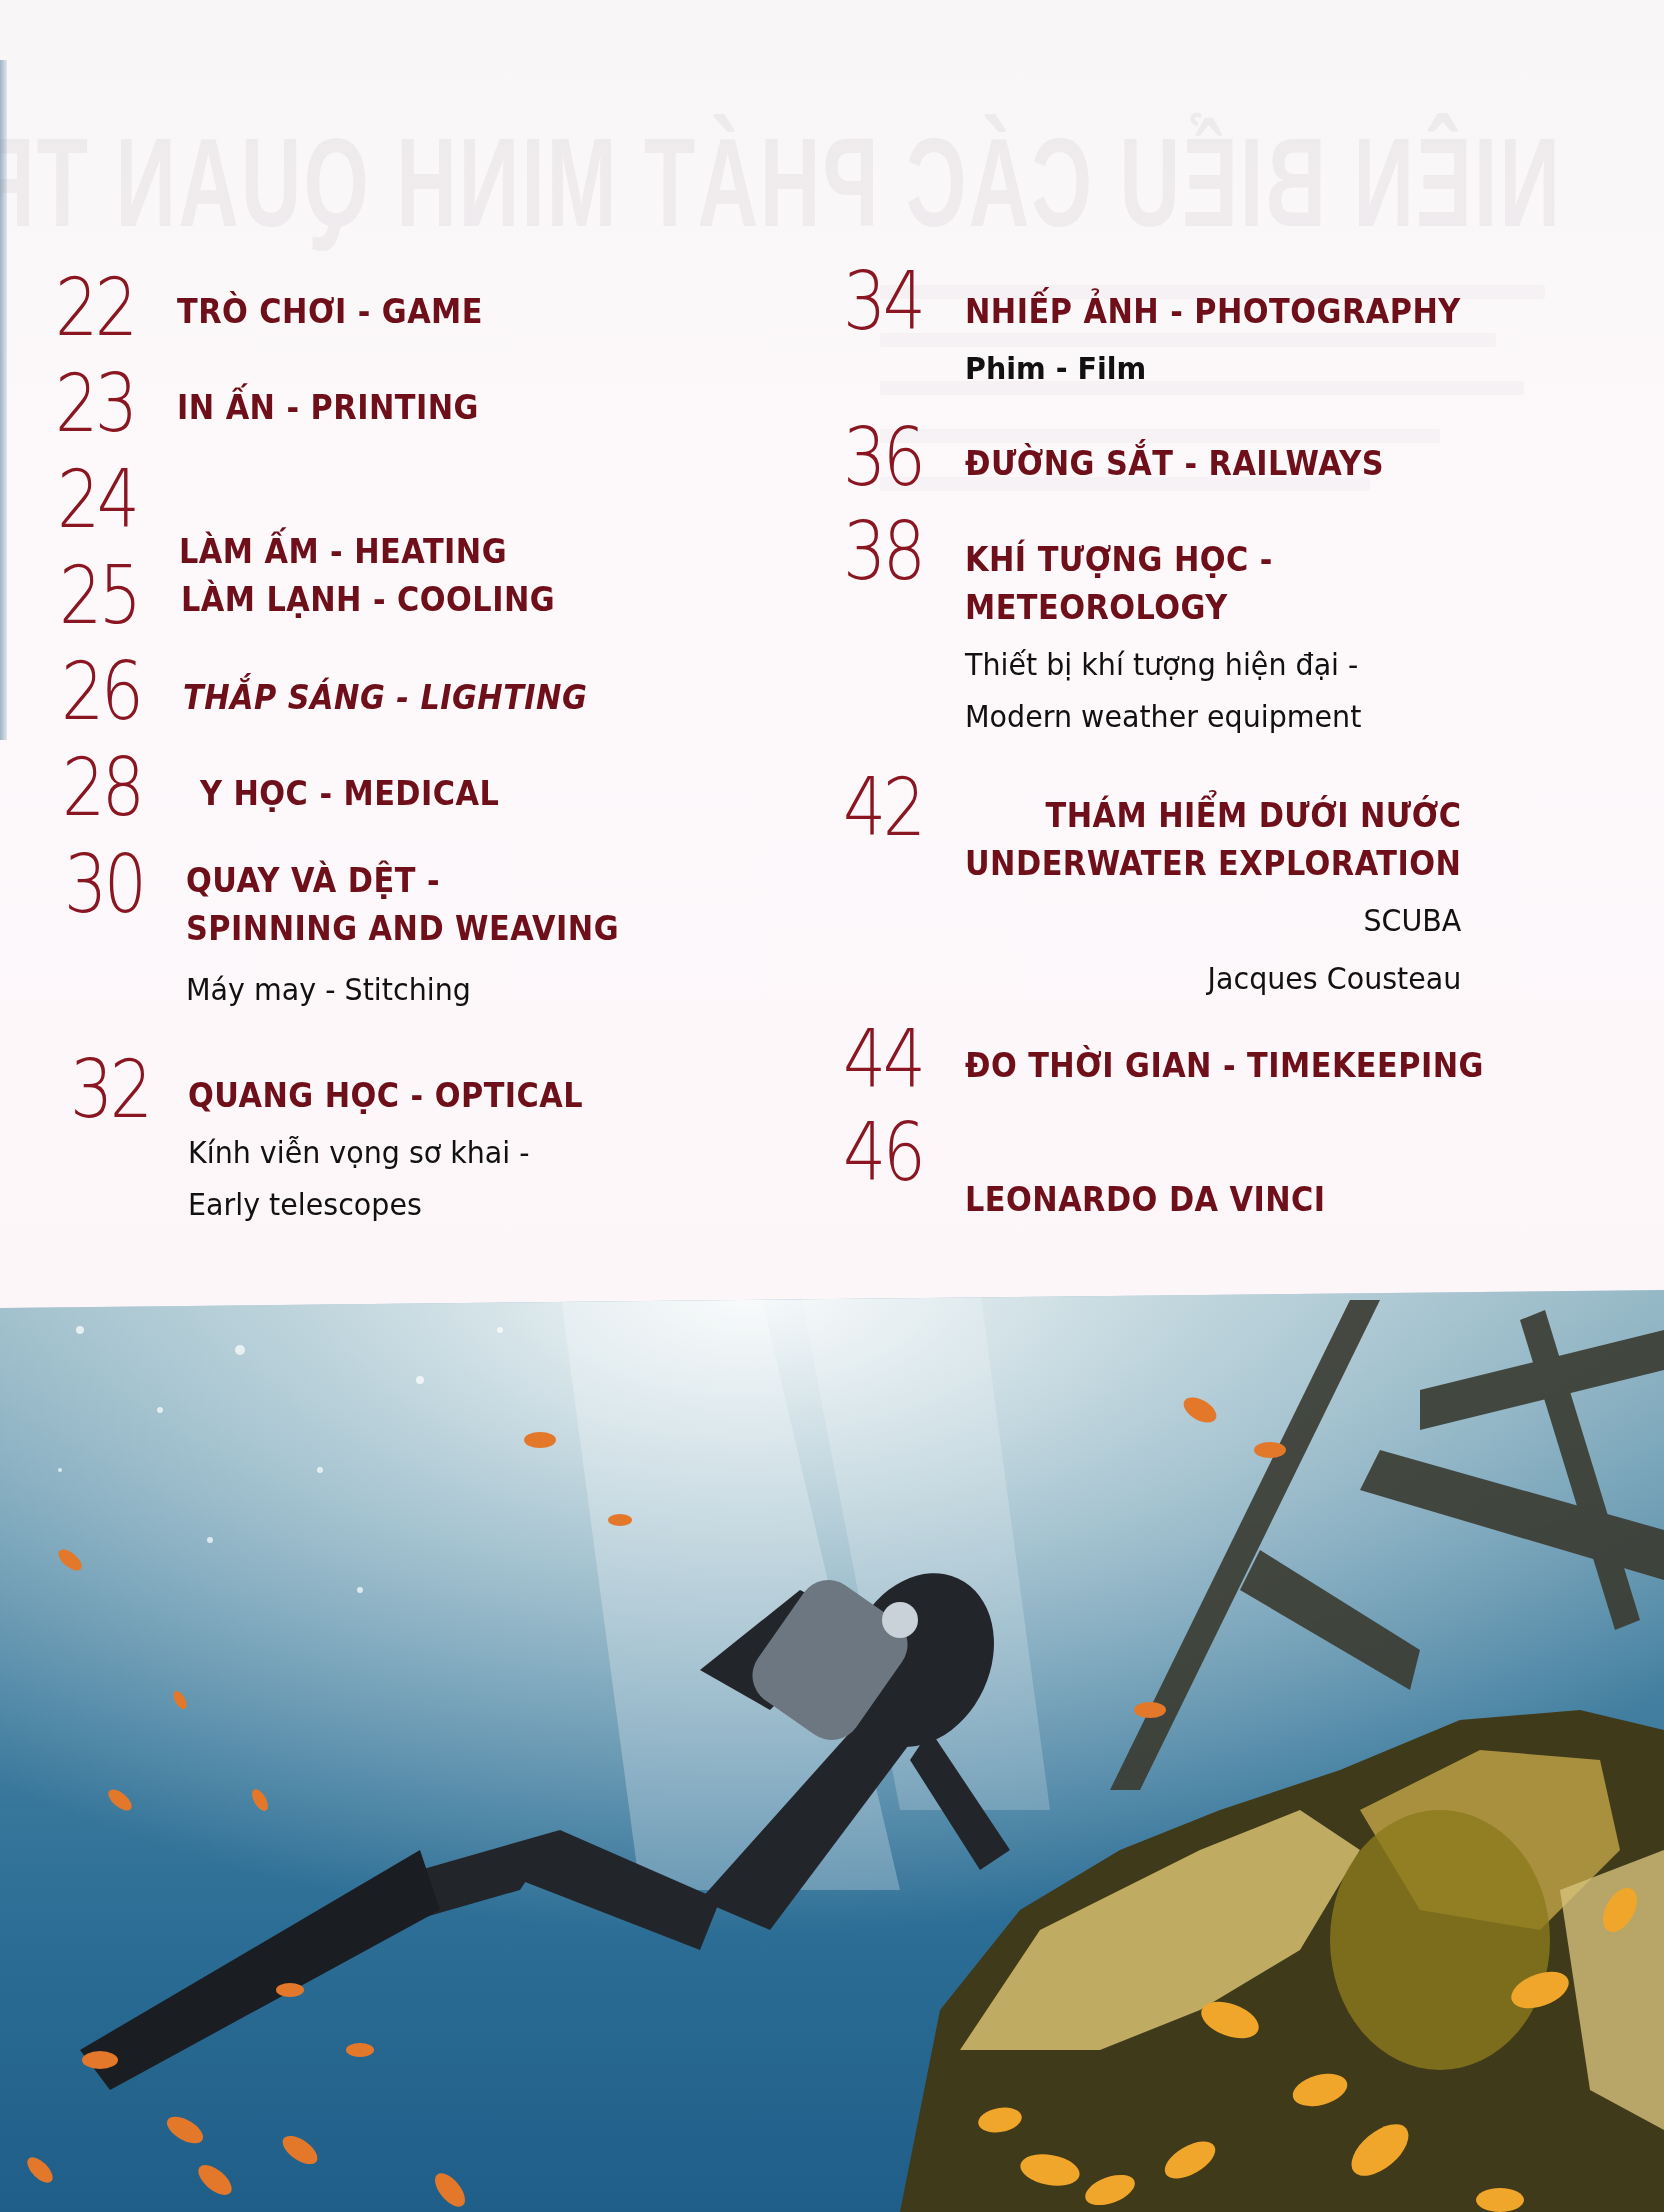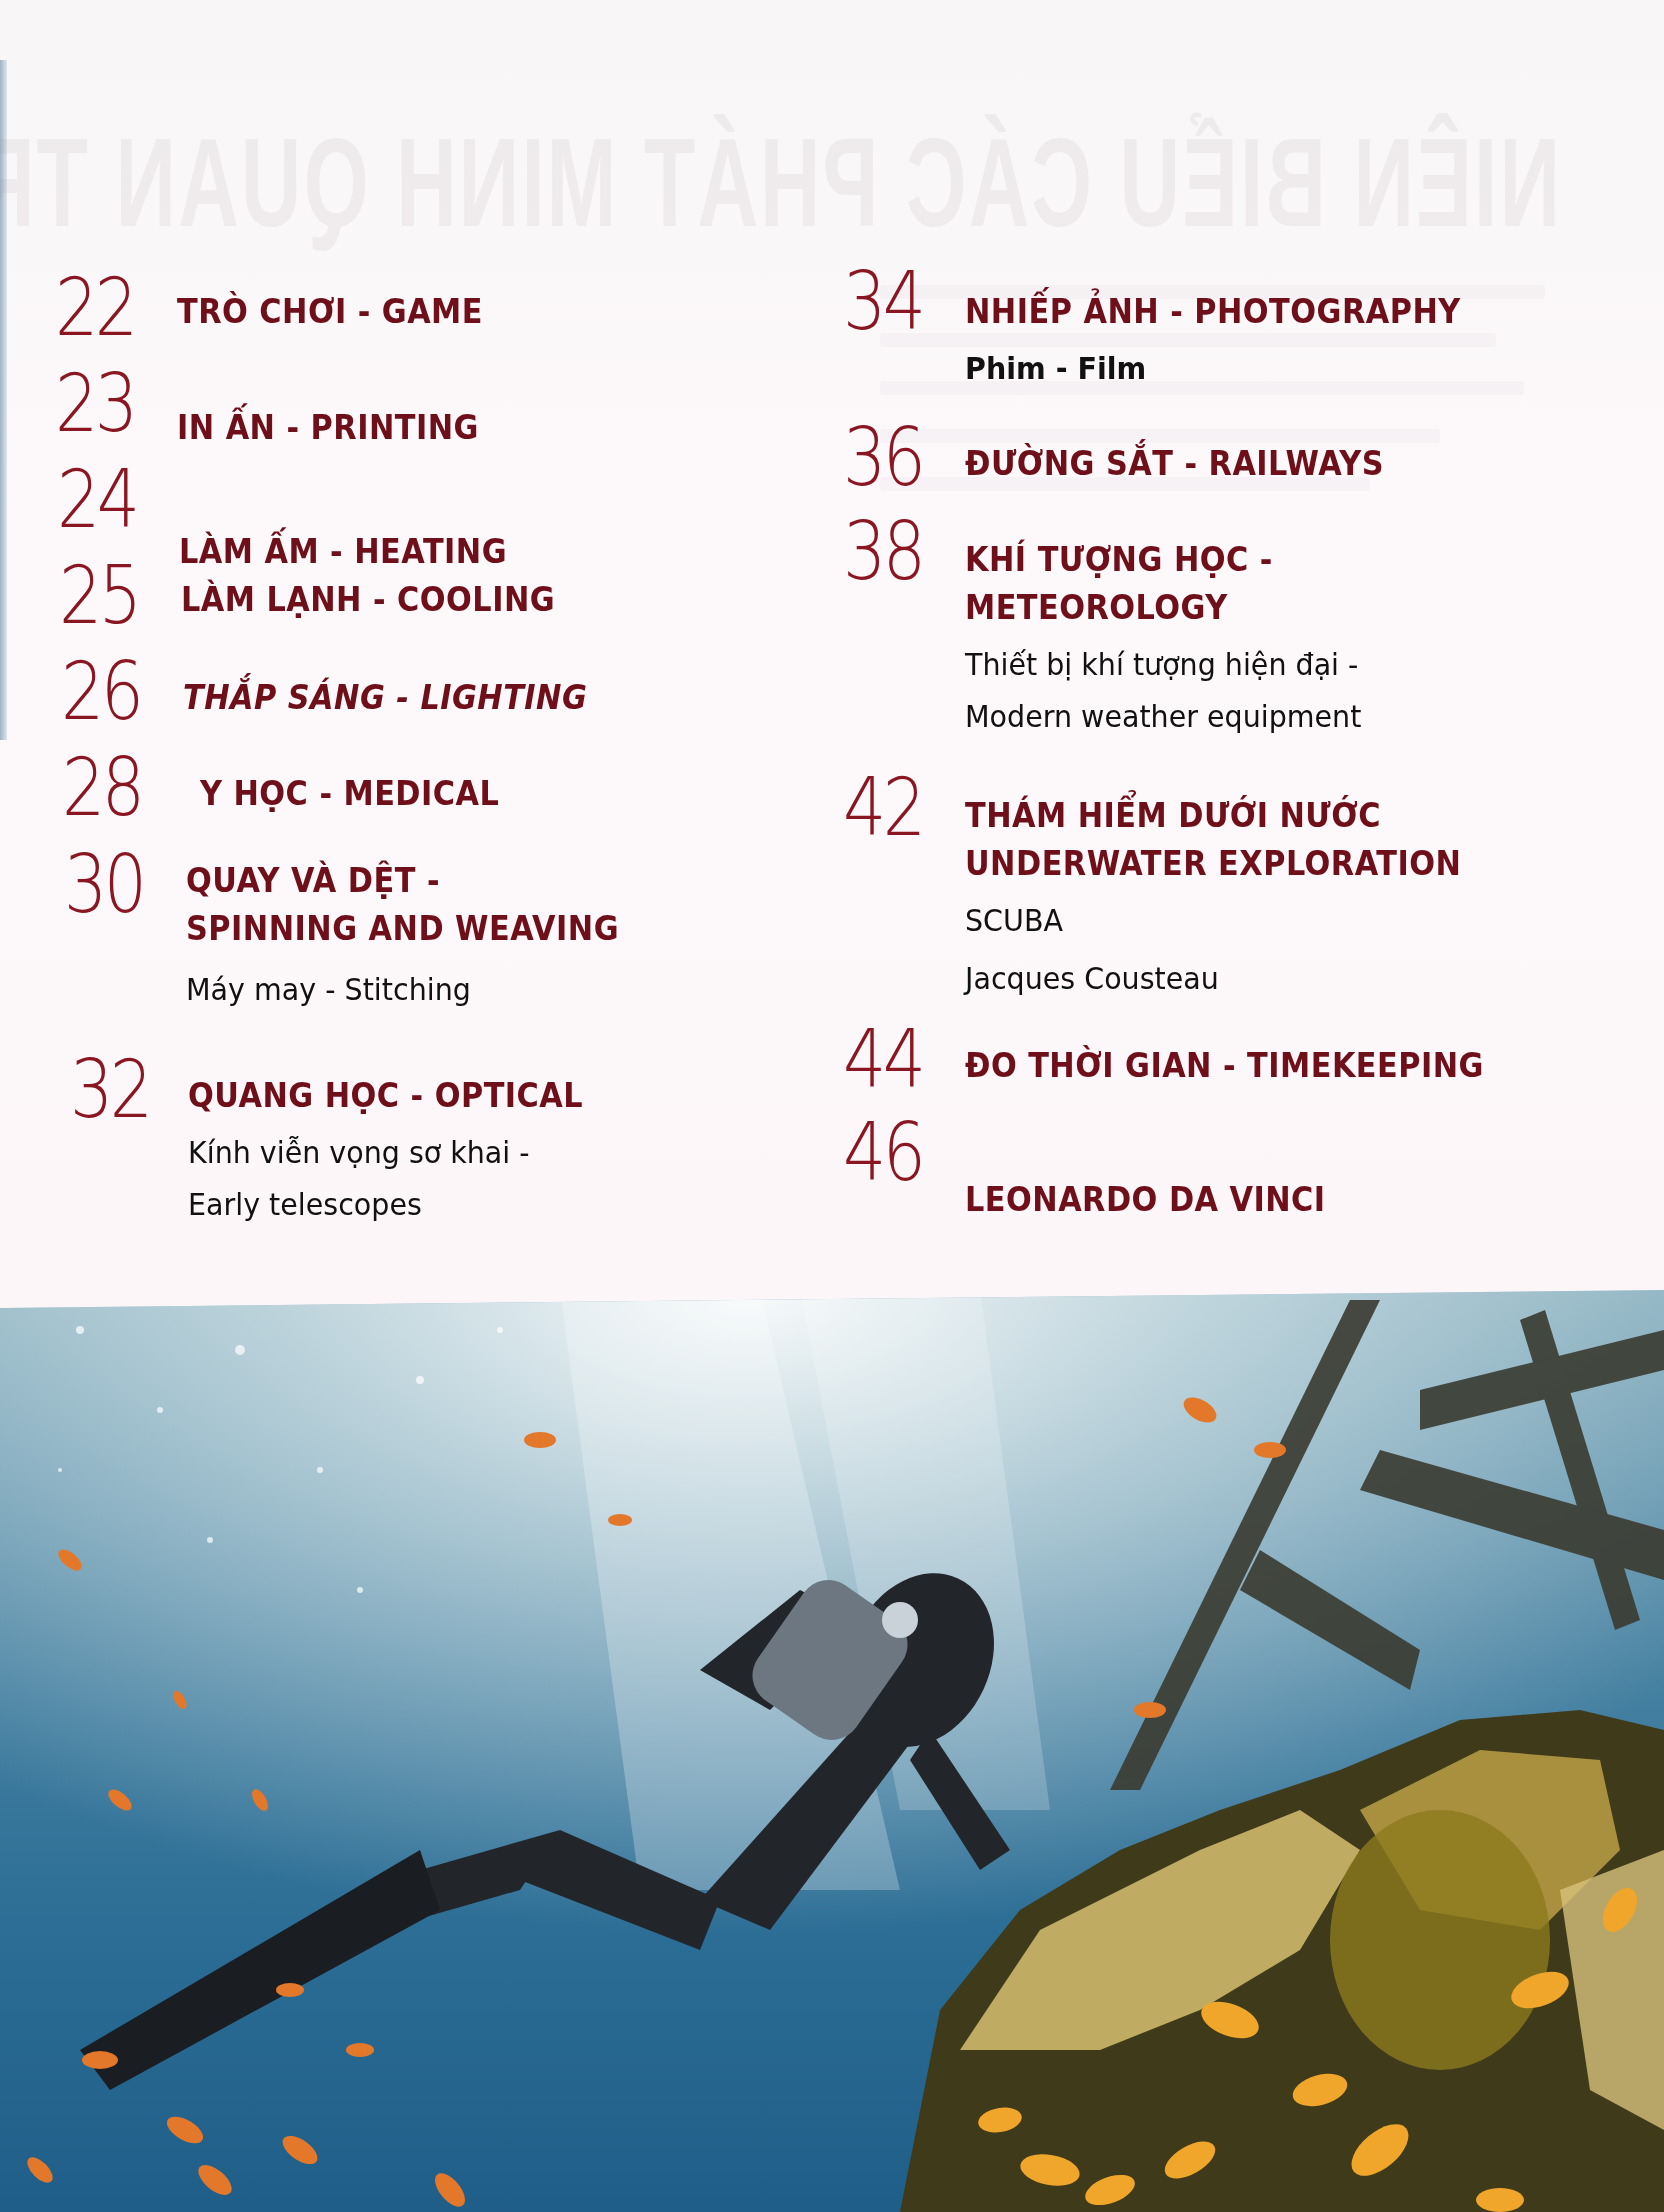--- a/index.html
+++ b/index.html
@@ -72,21 +72,21 @@
 
 <div class="toc-entry" style="left:55px; top:268px;">
   <div class="num">22</div>
   <div class="body-col" style="top:20px;">
     <div class="heading">TRÒ CHƠI - GAME</div>
   </div>
 </div>
 
 <div class="toc-entry" style="left:55px; top:364px;">
   <div class="num">23</div>
-  <div class="body-col" style="top:20px;margin-top:20px;">
+  <div class="body-col" style="top:20px;">
     <div class="heading">IN ẤN - PRINTING</div>
   </div>
 </div>
 
 <div class="toc-entry" style="left:57px; top:460px;">
   <div class="num">24</div>
   <div class="body-col" style="top:20px;margin-top:48px;">
     <div class="heading">LÀM ẤM - HEATING</div>
   </div>
 </div>
@@ -150,21 +150,21 @@
   <div class="body-col" style="top:24px;">
     <div class="heading">KHÍ TƯỢNG HỌC -</div>
     <div class="heading">METEOROLOGY</div>
     <div class="sub">Thiết bị khí tượng hiện đại -</div>
     <div class="sub" style="margin-top:0;">Modern weather equipment</div>
   </div>
 </div>
 
 <div class="toc-entry" style="left:843px; top:768px;">
   <div class="num">42</div>
-  <div class="body-col" style="top:24px;">
+  <div class="body-col" style="top:24px;text-align:right;">
     <div class="heading">THÁM HIỂM DƯỚI NƯỚC</div>
     <div class="heading">UNDERWATER EXPLORATION</div>
     <div class="sub">SCUBA</div>
     <div class="sub">Jacques Cousteau</div>
   </div>
 </div>
 
 <div class="toc-entry" style="left:843px; top:1020px;">
   <div class="num">44</div>
   <div class="body-col" style="top:22px;text-align:center;">

